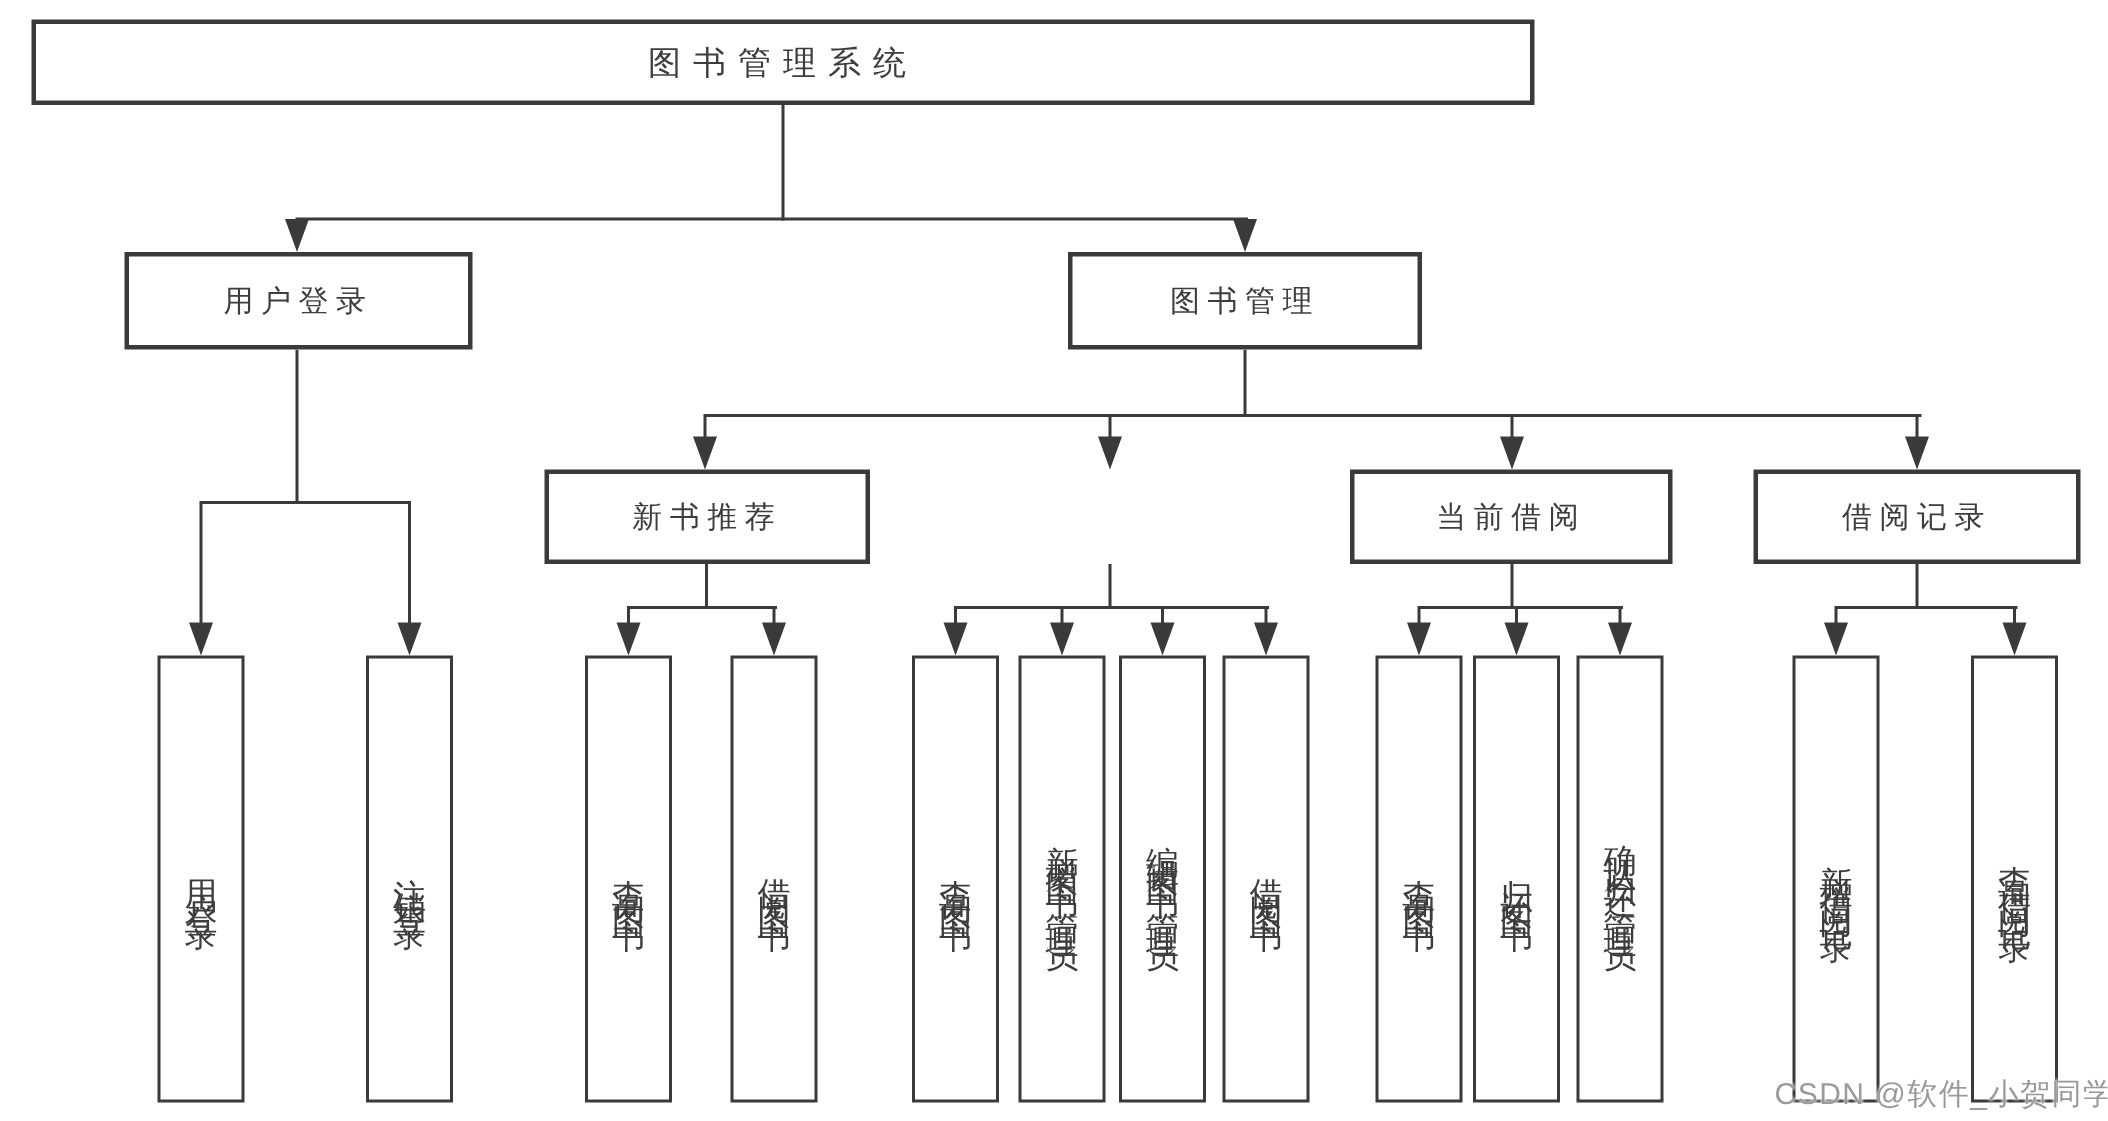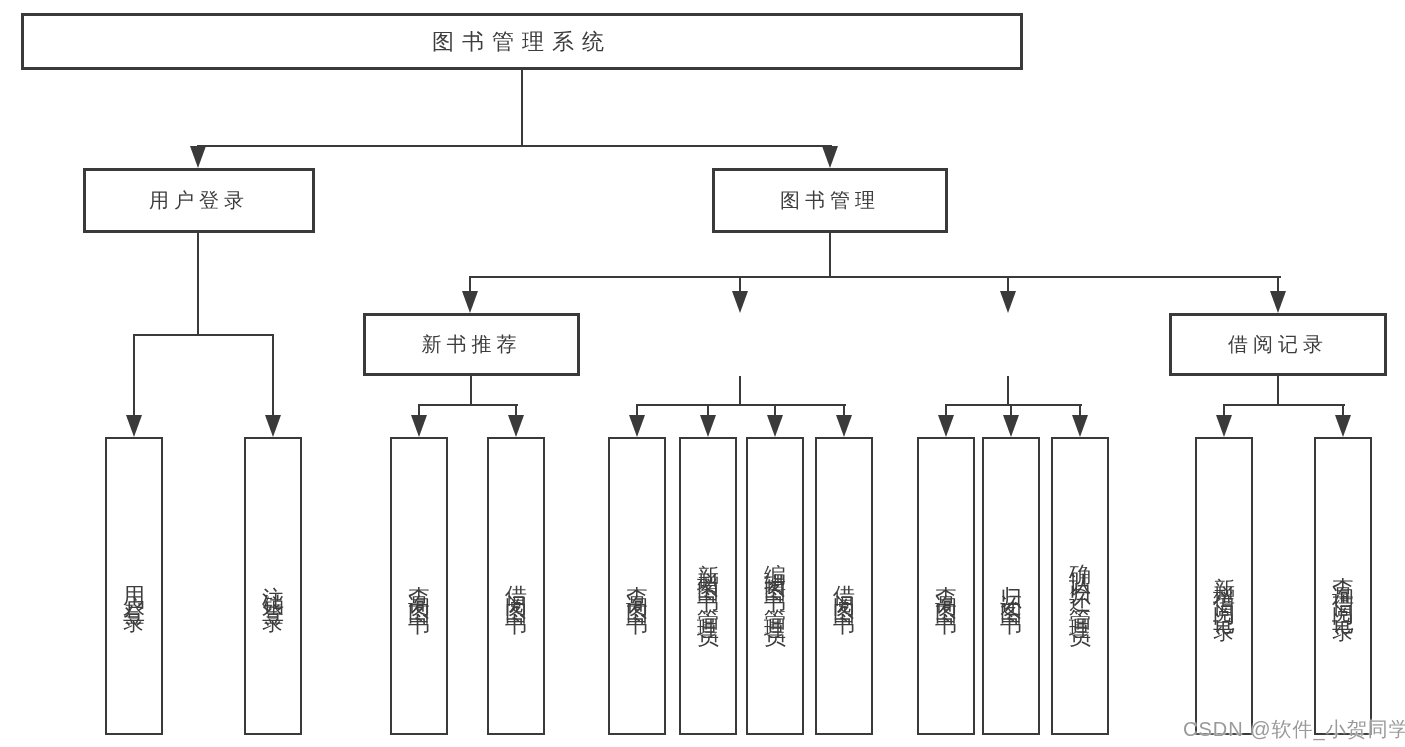--- a/index.html
+++ b/index.html
@@ -126,20 +126,21 @@
   <div class="arrow" style="left:1072px;top:415px;"></div>
   <div class="arrow" style="left:1216px;top:415px;"></div>
   <div class="arrow" style="left:1335px;top:415px;"></div>
 
   <div class="node root-node" style="left:21px;top:13px;width:1002px;height:57px;">图书管理系统</div>
 
   <div class="node" style="left:83px;top:168px;width:232px;height:65px;">用户登录</div>
   <div class="node" style="left:712px;top:168px;width:236px;height:65px;">图书管理</div>
 
   <div class="node" style="left:363px;top:313px;width:217px;height:63px;">新书推荐</div>
+  <div class="node" style="left:900px;top:313px;width:215px;height:63px;">当前借阅</div>
   <div class="node" style="left:1169px;top:313px;width:218px;height:63px;">借阅记录</div>
 
   <div class="node leaf" style="left:105px;top:437px;width:58px;height:298px;">用户登录</div>
   <div class="node leaf" style="left:244px;top:437px;width:58px;height:298px;">注销登录</div>
   <div class="node leaf" style="left:390px;top:437px;width:58px;height:298px;">查询图书</div>
   <div class="node leaf" style="left:487px;top:437px;width:58px;height:298px;">借阅图书</div>
   <div class="node leaf" style="left:608px;top:437px;width:58px;height:298px;">查询图书</div>
   <div class="node leaf" style="left:679px;top:437px;width:58px;height:298px;">新增图书（管理员）</div>
   <div class="node leaf" style="left:746px;top:437px;width:58px;height:298px;">编辑图书（管理员）</div>
   <div class="node leaf" style="left:815px;top:437px;width:58px;height:298px;">借阅图书</div>

